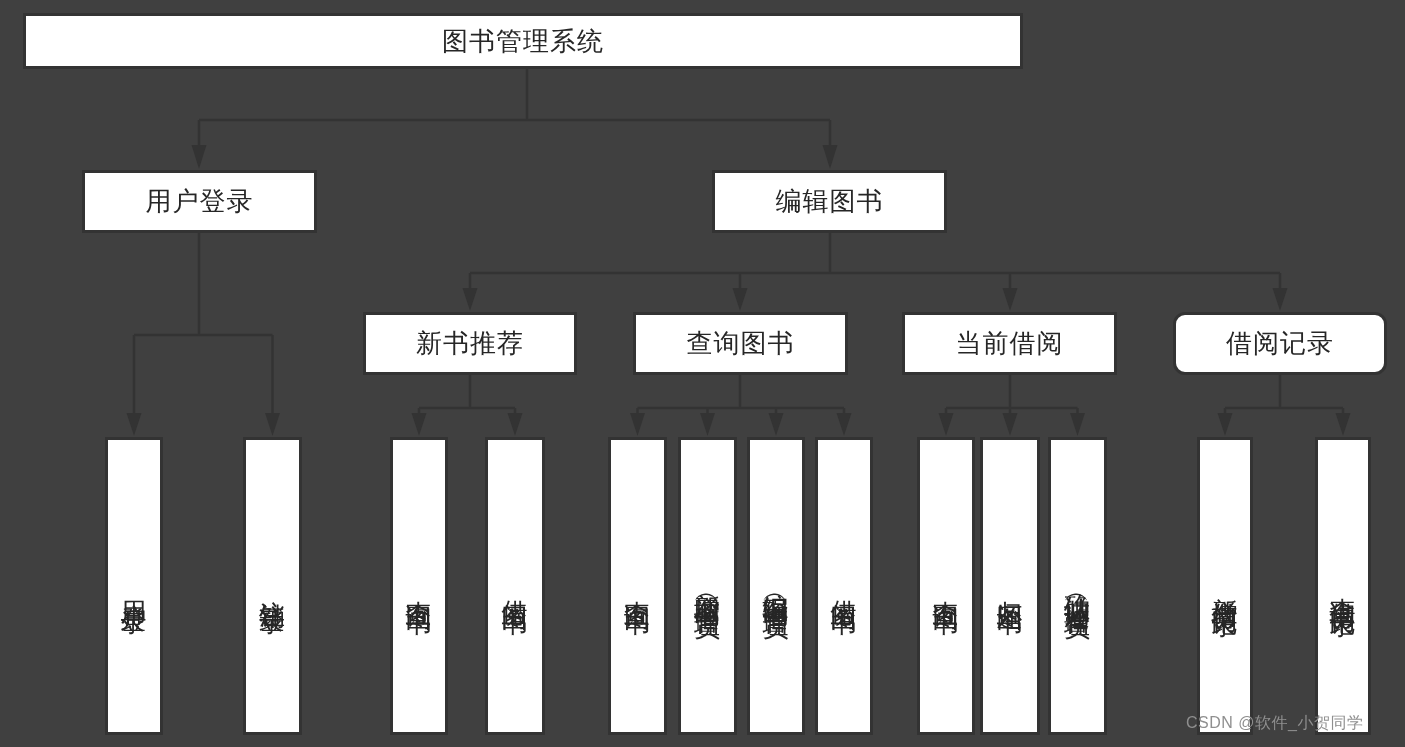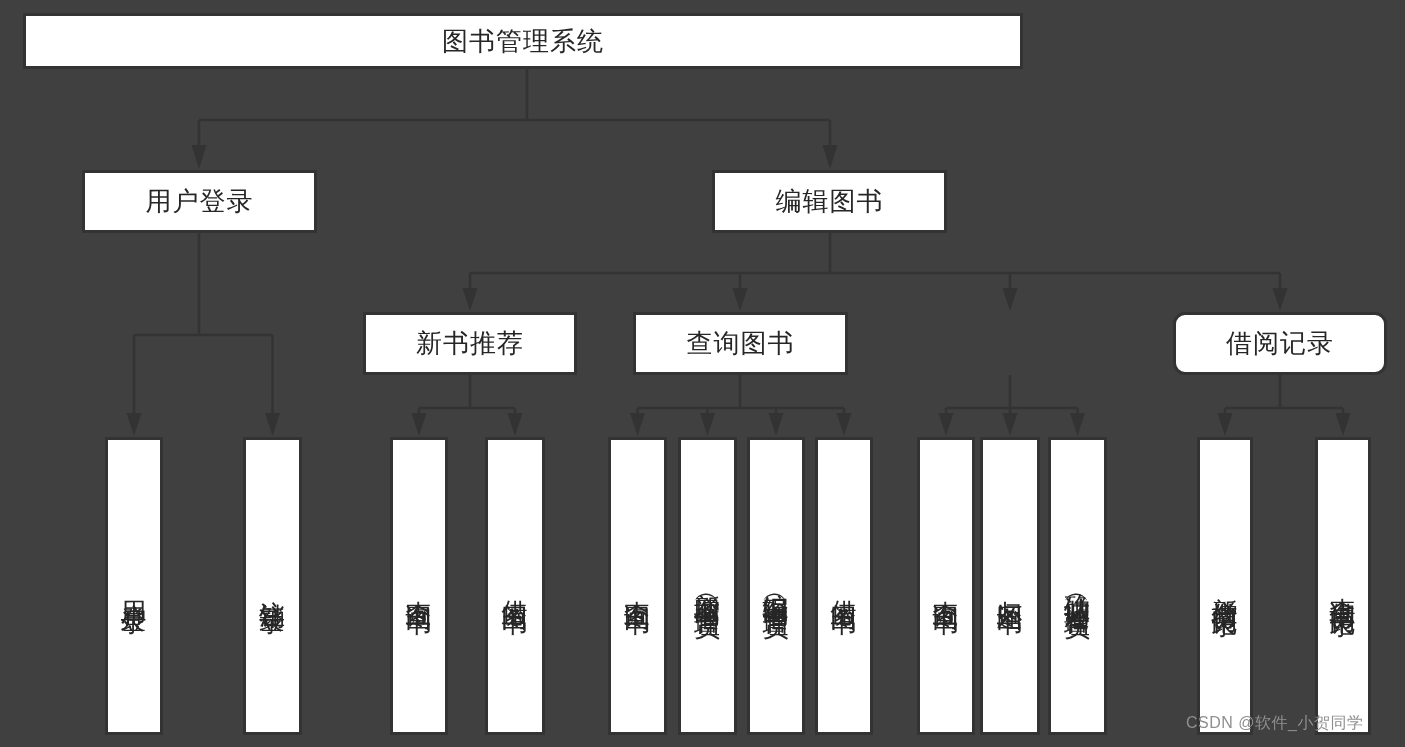--- a/index.html
+++ b/index.html
@@ -101,20 +101,21 @@
     </g>
   </svg>
 
   <div class="box" style="left:23px; top:13px; width:1000px; height:56px;">图书管理系统</div>
 
   <div class="box" style="left:82px; top:170px; width:235px; height:63px;">用户登录</div>
   <div class="box" style="left:712px; top:170px; width:235px; height:63px;">编辑图书</div>
 
   <div class="box" style="left:363px; top:312px; width:214px; height:63px;">新书推荐</div>
   <div class="box" style="left:633px; top:312px; width:215px; height:63px;">查询图书</div>
+  <div class="box" style="left:902px; top:312px; width:215px; height:63px;">当前借阅</div>
   <div class="box" style="left:1173px; top:312px; width:214px; height:63px;border-radius:12px;">借阅记录</div>
 
   <div class="box leaf" style="left:105px; top:437px; width:58px; height:298px;">用户登录</div>
   <div class="box leaf" style="left:243px; top:437px; width:59px; height:298px;">注销登录</div>
 
   <div class="box leaf" style="left:390px; top:437px; width:58px; height:298px;">查询图书</div>
   <div class="box leaf" style="left:485px; top:437px; width:60px; height:298px;">借阅图书</div>
 
   <div class="box leaf" style="left:608px; top:437px; width:59px; height:298px;">查询图书</div>
   <div class="box leaf" style="left:678px; top:437px; width:59px; height:298px;">新增图书（管理员）</div>

